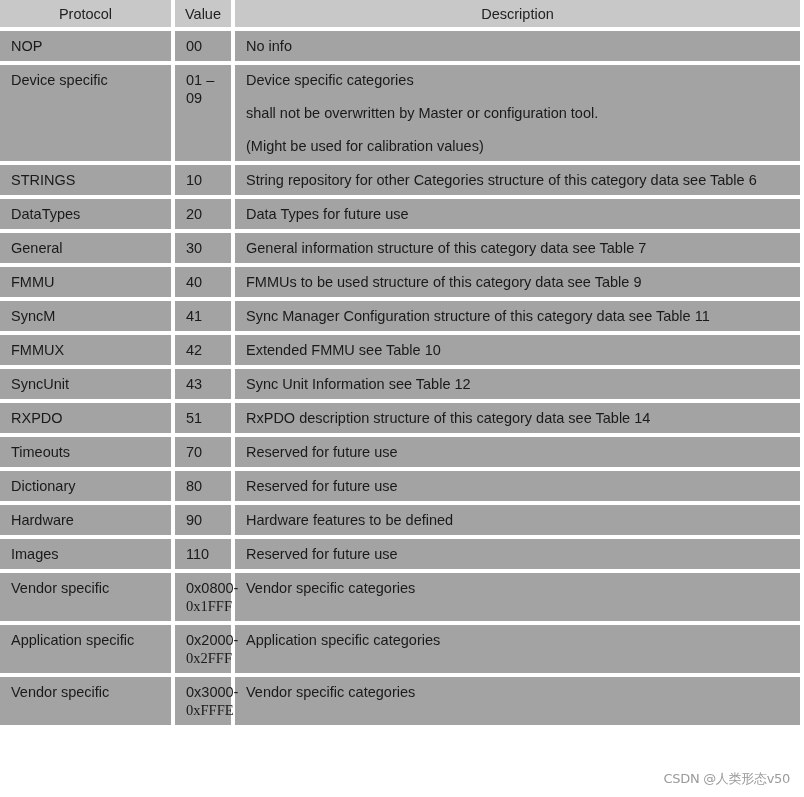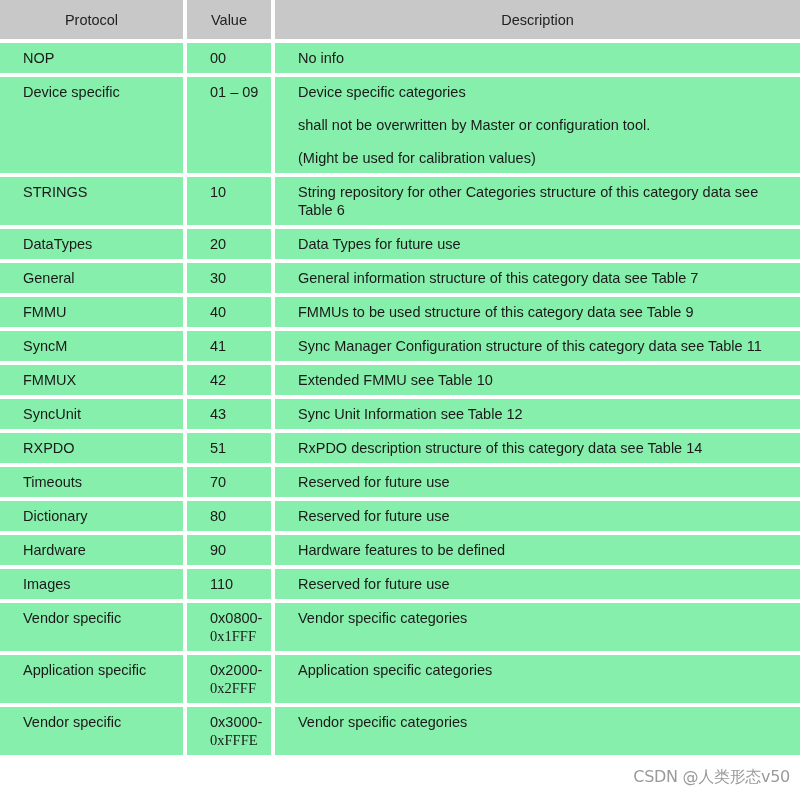--- a/index.html
+++ b/index.html
@@ -1,27 +1,27 @@
 <!DOCTYPE html>
 <html><head>
 <meta charset="utf-8">
 <style>
   html, body { margin:0; padding:0; background:#ffffff; }
   body { width:804px; height:797px; overflow:hidden; position:relative;
          font-family:"Liberation Sans", sans-serif; font-size:14.5px; color:#1a1a1a; }
   table { border-collapse:separate; border-spacing:4px 4px; margin:-4px 0 0 -4px; width:808px; table-layout:fixed; }
-  th { background:#c8c8c8; font-weight:normal; height:27px; padding:6px; font-size:14.5px; color:#222; text-align:center; }
-  td { background:#86efac; vertical-align:top; padding:6px 11px 6px 23px; line-height:18px; }
+  th { background:#c8c8c8; font-weight:normal; height:27px; padding:0; font-size:14.5px; color:#222; text-align:center; }
+  td { background:#a3a3a3; vertical-align:top; padding:6px 11px 6px 11px; line-height:18px; }
   td.c1, th.c1 { width:171px; }
-  td.c2, th.c2 { width:72px; }
+  td.c2, th.c2 { width:56px; }
   td.c3 { }
   .line { display:block; }
   .line + .line { margin-top:15px; }
   .desc-tight .line + .line { margin-top:0;font-family:Liberation Serif, serif; }
-  .watermark { position:absolute; right:14px; bottom:9px; font-size:16px; color:#9a9a9a;
+  .watermark { position:absolute; right:14px; bottom:9px; font-size:13px; color:#9a9a9a;
                font-family:"DejaVu Sans", sans-serif; letter-spacing:-0.3px; }
 </style>
 </head>
 <body>
 
 <table>
   <thead>
     <tr>
       <th class="c1">Protocol</th>
       <th class="c2">Value</th>

